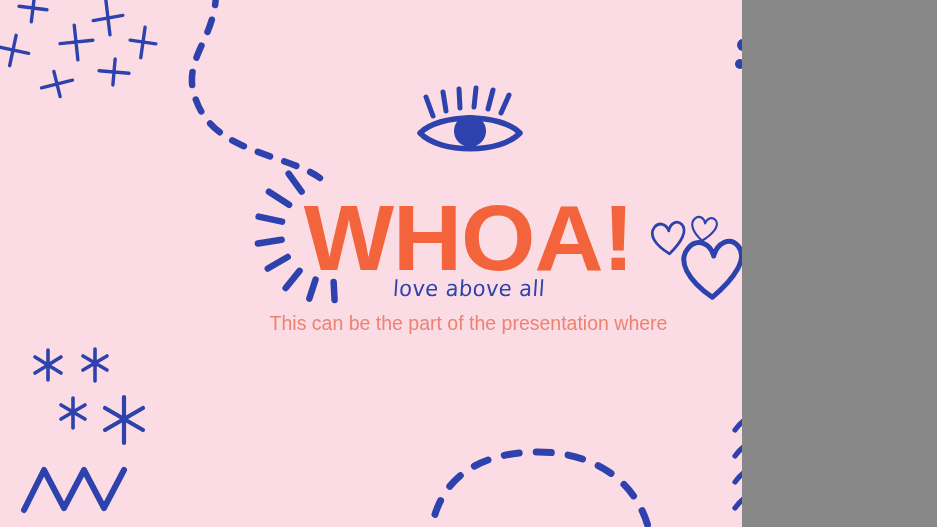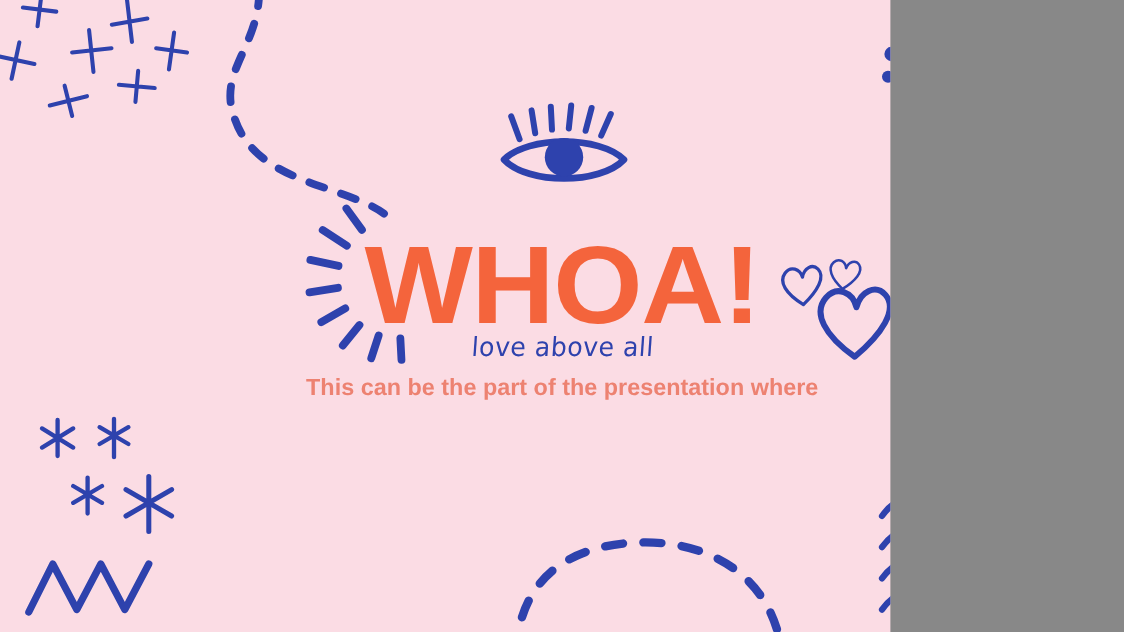--- a/index.html
+++ b/index.html
@@ -67,21 +67,21 @@
     left: 0;
     top: 310px;
     width: 937px;
     text-align: center;
     font-family: "Liberation Sans", sans-serif;
     font-size: 19.5px;
     line-height: 1.42;
     color: #ED8271;
     margin: 0;
   }
-  .body-copy .line { display: block; font-weight: bold; }
+  .body-copy .line { display: block; }
 </style>
 </head>
 <body>
 
 <div id="slide">
 
   <svg id="decor" viewBox="0 0 937 527" xmlns="http://www.w3.org/2000/svg">
 
     <g stroke="#2E42AD" stroke-width="3.4" stroke-linecap="round" fill="none">
       <g transform="translate(33,8) rotate(7)">

